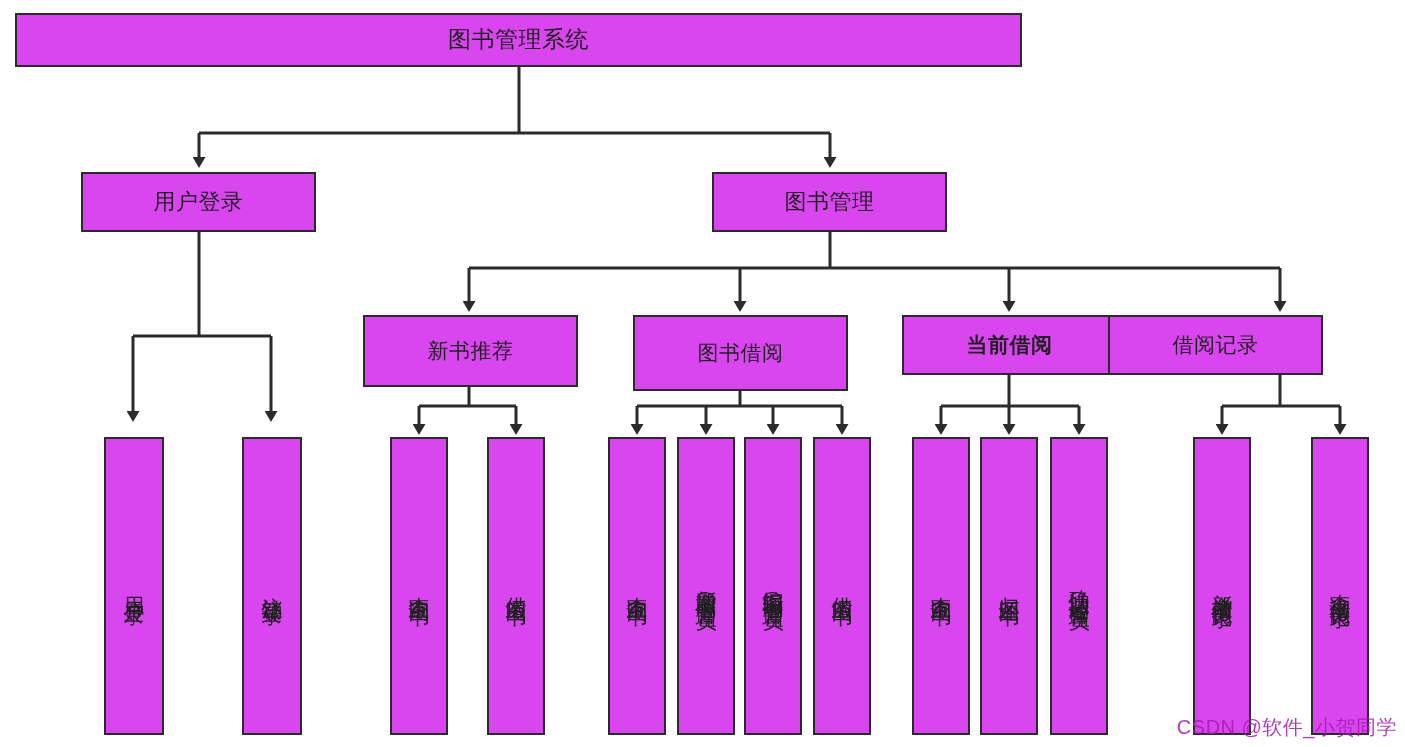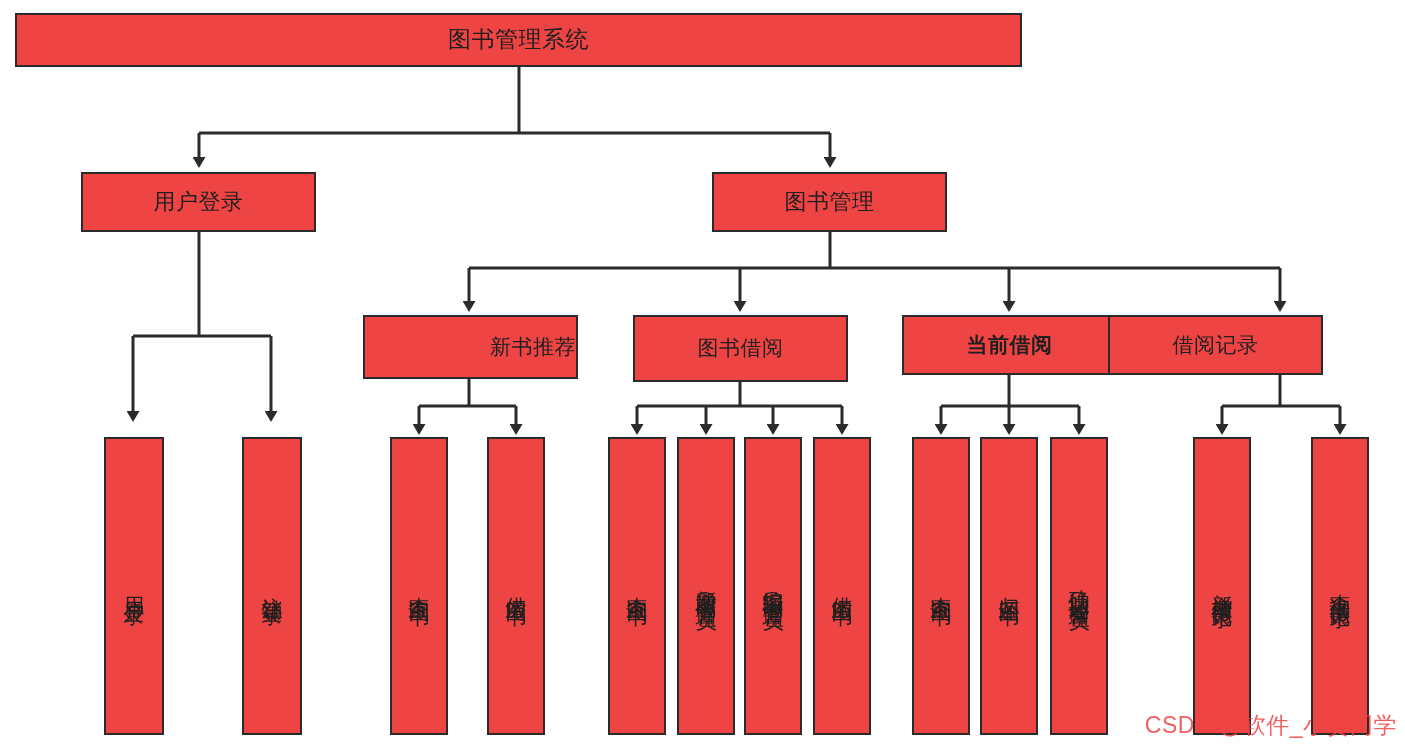--- a/index.html
+++ b/index.html
@@ -23,21 +23,21 @@
     position: absolute;
     left: 0;
     top: 0;
     width: 1405px;
     height: 747px;
     pointer-events: none;
   }
   .node {
     position: absolute;
     box-sizing: border-box;
-    background: #ef4444;
+    background: #d946ef;
     border: 2px solid #2b2b2b;
     display: flex;
     align-items: center;
     justify-content: center;
     text-align: center;
   }
   .node .label {
     font-size: 22px;
     line-height: 1.18;
     letter-spacing: 0.5px;
@@ -51,22 +51,22 @@
     line-height: 1.05;
     font-size: 21px;
   }
   .node.root .label { font-size: 23px; }
   .node.level2 .label { font-size: 22px; }
   .node.level3 .label { font-size: 21px; }
   #watermark {
     position: absolute;
     right: 8px;
     bottom: 6px;
-    font-size: 23px;
-    color: #ef4444;
+    font-size: 20px;
+    color: #a21caf;
     opacity: 0.85;
     letter-spacing: 0.5px;
     white-space: nowrap;
   }
 </style>
 </head>
 <body>
 
 <div id="canvas">
 
@@ -126,24 +126,24 @@
     <span class="label">图书管理系统</span>
   </div>
 
   <div class="node level2" style="left:81px; top:172px; width:235px; height:60px;">
     <span class="label">用户登录</span>
   </div>
   <div class="node level2" style="left:712px; top:172px; width:235px; height:60px;">
     <span class="label">图书管理</span>
   </div>
 
-  <div class="node level3" style="left:363px; top:315px; width:215px; height:64px;justify-content:flex-end;">
+  <div class="node level3" style="left:363px; top:315px; width:215px; height:72px;">
     <span class="label">新书推荐</span>
   </div>
-  <div class="node level3" style="left:633px; top:315px; width:215px; height:67px;text-align:right;">
+  <div class="node level3" style="left:633px; top:315px; width:215px; height:76px;text-align:right;">
     <span class="label">图书借阅</span>
   </div>
   <div class="node level3" style="left:902px; top:315px; width:215px; height:60px;font-weight:bold;">
     <span class="label">当前借阅</span>
   </div>
   <div class="node level3" style="left:1108px; top:315px; width:215px; height:60px;">
     <span class="label">借阅记录</span>
   </div>
 
   <div class="node vertical" style="left:104px; top:437px; width:60px; height:298px;">

